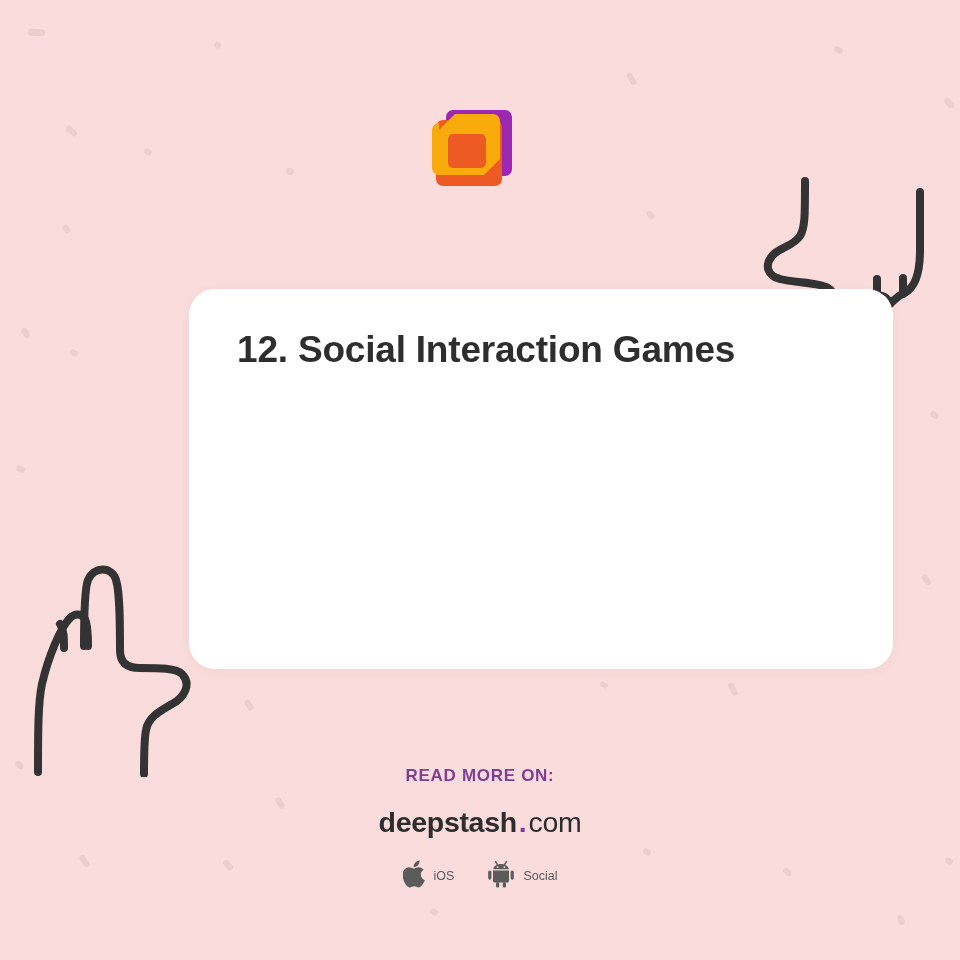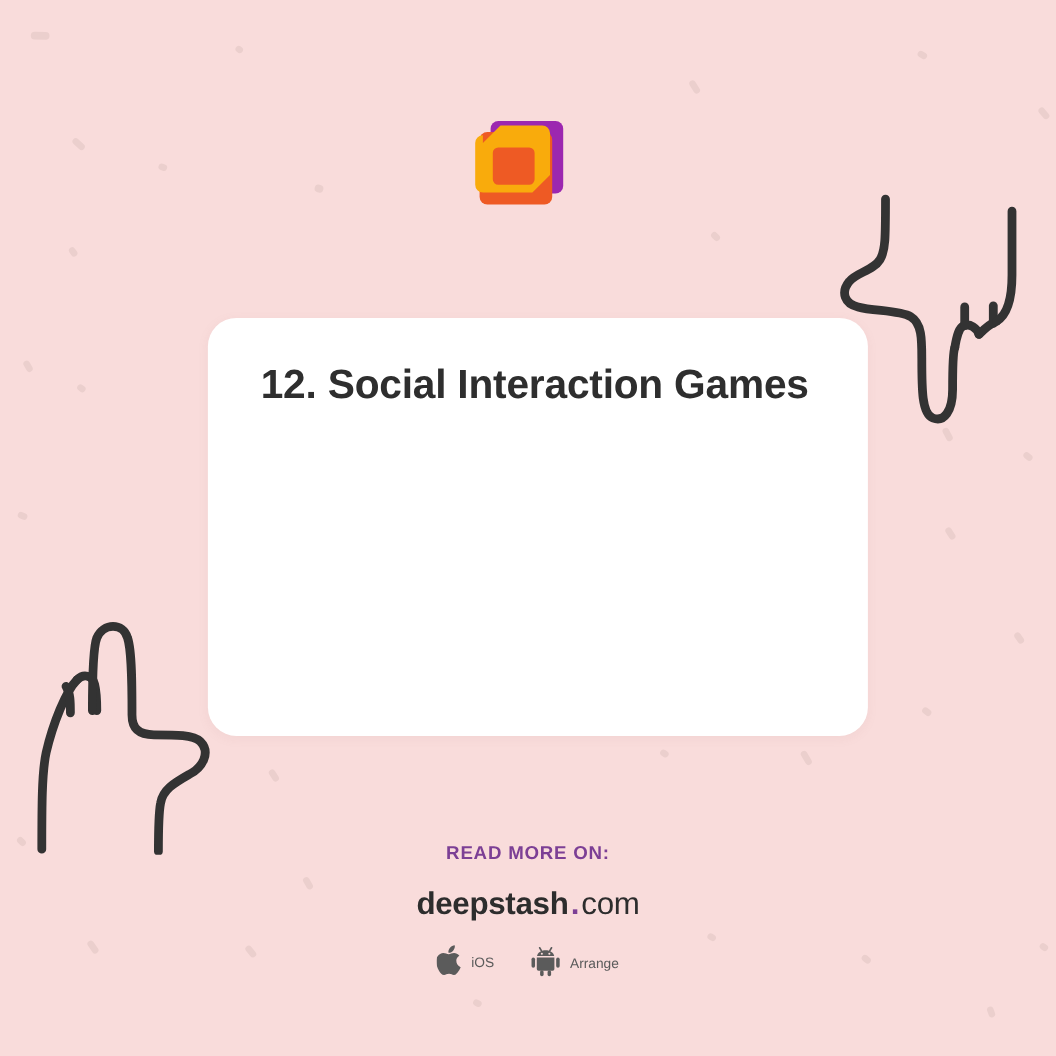--- a/index.html
+++ b/index.html
@@ -49,21 +49,21 @@
     left: 429px;
     width: 88px;
     height: 94px;
   }
 
   
   #content-card {
     position: absolute;
     left: 189px;
     top: 289px;
-    width: 600px;
+    width: 704px;
     height: 380px;
     background: #ffffff;
     border-radius: 26px;
     box-sizing: border-box;
     padding: 36px 48px 0 48px;
     box-shadow: 0 2px 10px rgba(160, 110, 110, 0.07);
   }
 
   #card-title {
     margin: 0;
@@ -112,21 +112,21 @@
     color: #7c3f95;
     font-weight: bold;
     margin: 0 2px;
   }
   #brand-tld { font-weight: normal; }
 
   #store-row {
     margin-top: 22px;
     display: flex;
     justify-content: center;
-    align-items: flex-start;
+    align-items: center;
     gap: 32px;
   }
   .store-item {
     display: flex;
     align-items: center;
     gap: 7px;
   }
   .store-label {
     font-size: 12.5px;
     color: #5b5b5b;
@@ -238,18 +238,18 @@
             <circle cx="11.6" cy="8.1" r="0.95" fill="#f9dcdb"></circle>
             <circle cx="18.4" cy="8.1" r="0.95" fill="#f9dcdb"></circle>
 
             <rect x="2.2" y="11.5" width="3.2" height="9.2" rx="1.6" fill="#5b5b5b"></rect>
             <rect x="24.6" y="11.5" width="3.2" height="9.2" rx="1.6" fill="#5b5b5b"></rect>
 
             <rect x="10" y="23" width="3.2" height="5.6" rx="1.6" fill="#5b5b5b"></rect>
             <rect x="16.8" y="23" width="3.2" height="5.6" rx="1.6" fill="#5b5b5b"></rect>
           </svg>
         </span>
-        <span class="store-label">Arrange</span>
+        <span class="store-label">Social</span>
       </div>
     </div>
   </div>
 
 </div>
 
 </body></html>

